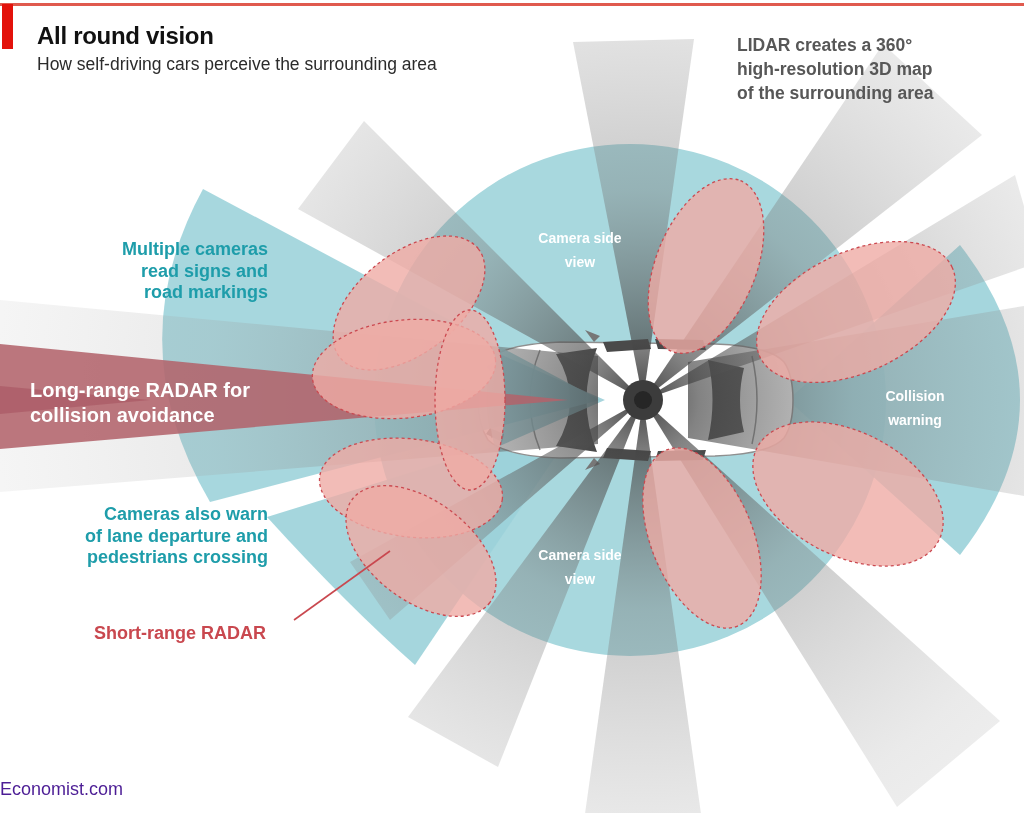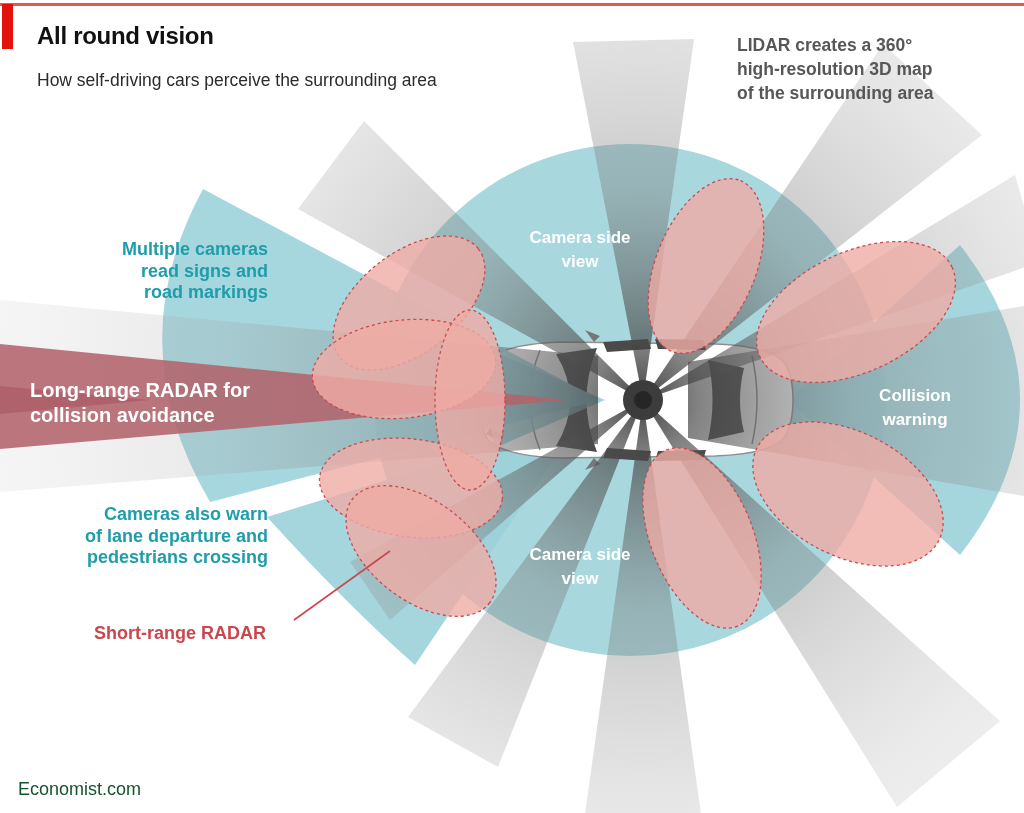--- a/index.html
+++ b/index.html
@@ -3,35 +3,35 @@
 <meta charset="utf-8">
 <style>
   html,body{margin:0;padding:0;background:#fff;}
   .canvas{
     position:relative;width:1024px;height:813px;background:#ffffff;overflow:hidden;
     font-family:"Liberation Sans","DejaVu Sans",sans-serif;
   }
   .topline{position:absolute;left:0;top:3px;width:1024px;height:3px;background:#e05a4e;}
   .kicker{position:absolute;left:2px;top:4px;width:11px;height:45px;background:#e3120b;}
   .title{position:absolute;left:37px;top:22px;font-size:24px;font-weight:bold;color:#111;letter-spacing:-0.3px;}
-  .subtitle{position:absolute;left:37px;top:54px;font-size:17.5px;color:#2b2b2b;margin-top:16px;}
+  .subtitle{position:absolute;left:37px;top:54px;font-size:17.5px;color:#2b2b2b;}
   .lbl{position:absolute;font-weight:bold;}
   .lbl span{display:block;}
   .lidar-note{left:713px;top:33px;font-size:17.5px;line-height:24px;color:#575757;text-align:left;margin-left:24px;}
   .teal{color:#1e9daa;font-size:18px;line-height:21.5px;text-align:right;}
   .multiple-cameras{right:756px;top:239px;width:260px;}
   .cameras-warn{right:756px;top:504px;width:280px;}
   .red-label{color:#c9484f;font-size:18px;line-height:24px;text-align:right;}
   .short-range{right:758px;top:621px;width:280px;}
-  .white-label{color:#ffffff;font-size:17px;line-height:24px;text-align:center;}
+  .white-label{color:#ffffff;font-size:14px;line-height:24px;text-align:center;}
   .long-range{left:18px;top:378px;font-size:20px;line-height:25px;text-align:left;color:#fff;margin-left:12px;}
   .camera-top{left:500px;top:226px;width:160px;}
   .camera-bottom{left:500px;top:543px;width:160px;}
   .collision{left:855px;top:384px;width:120px;}
-  .footer{position:absolute;left:18px;top:779px;font-size:18px;color:#14532d;}
+  .footer{position:absolute;left:0;top:779px;font-size:18px;color:#4c1d95;}
   svg{position:absolute;left:0;top:0;}
 </style>
 </head>
 <body>
 
 <div class="canvas">
 
   <svg width="1024" height="813" viewBox="0 0 1024 813">
     <defs>
       <radialGradient id="beamGrad" gradientUnits="userSpaceOnUse" cx="643" cy="400" r="700">

